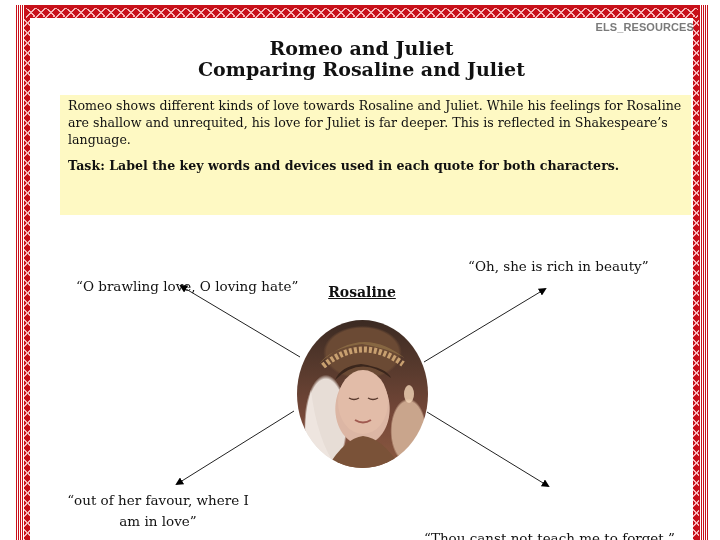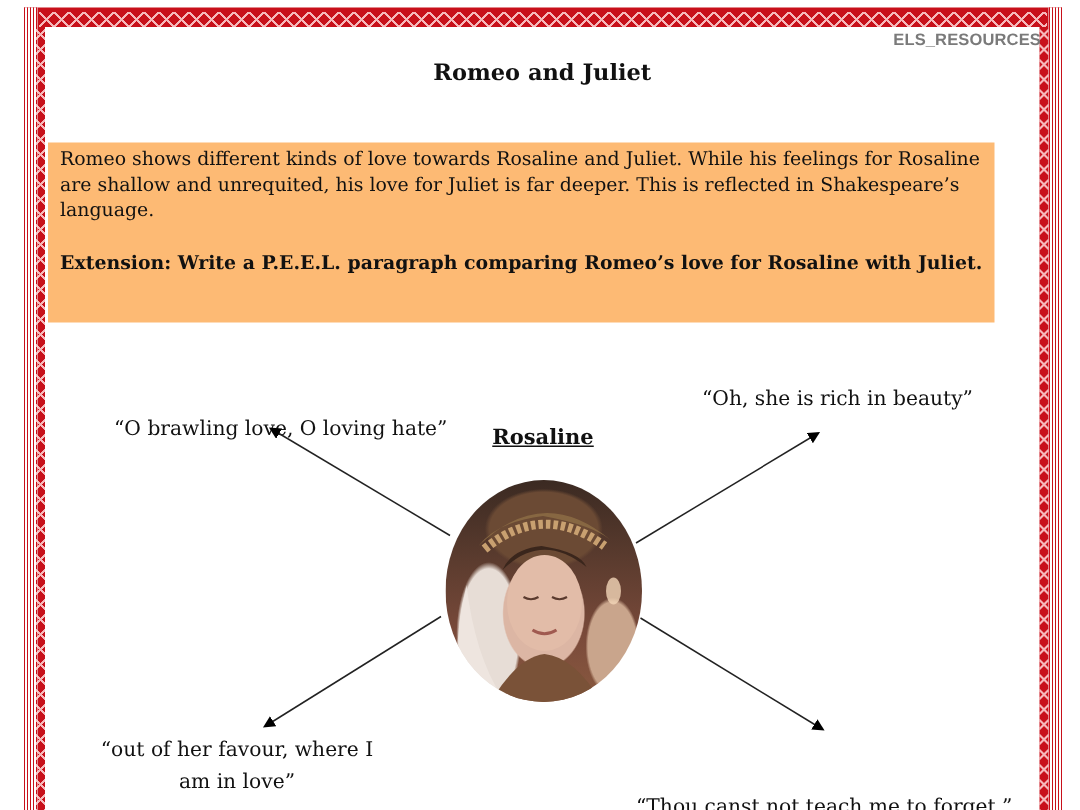--- a/index.html
+++ b/index.html
@@ -43,25 +43,25 @@
   }
 
   
   .watermark {
     position: absolute; right: 26px; top: 21px;
     font-family: "Liberation Sans", "DejaVu Sans", sans-serif;
     font-size: 11px; font-weight: bold; color: #7a7a7a; letter-spacing: .1px;
   }
   .title-block {
     position: absolute; left: 30px; width: 663px; top: 38px;
-    text-align: center; font-weight: bold; font-size: 15px; line-height: 21px;
+    text-align: center; font-weight: bold; font-size: 19px; line-height: 21px;
   }
   .intro-box {
-    position: absolute; left: 32px; top: 95px; width: 631px; height: 120px;
-    background: #fdba74; box-sizing: border-box; padding: 2px 0 0 8px;
+    position: absolute; left: 60px; top: 95px; width: 631px; height: 120px;
+    background: #fef9c3; box-sizing: border-box; padding: 2px 0 0 8px;
     font-size: 12.6px; line-height: 17px;
   }
   .intro-box p { margin: 0; }
   .intro-box .gap { height: 9px; }
   .intro-box .task { font-weight: bold; }
 
   .quote {
     position: absolute; font-size: 13.5px; line-height: 21px; text-align: center;
     white-space: nowrap;
   }
@@ -96,27 +96,28 @@
 <div class="border-stripes-right"></div>
 <div class="zigzag-top"></div>
 <div class="zigzag-left"></div>
 <div class="zigzag-right"></div>
 <div class="page-inner"></div>
 
 <div class="watermark">ELS_RESOURCES</div>
 
 <div class="title-block">
   <div>Romeo and Juliet</div>
+  <div>Comparing Rosaline and Juliet</div>
 </div>
 
 <div class="intro-box">
   <p>Romeo shows different kinds of love towards Rosaline and Juliet. While his feelings for Rosaline are shallow and unrequited, his love for Juliet is far deeper. This is reflected in Shakespeare’s language.</p>
   <div class="gap"></div>
+  <p class="task">Task: Label the key words and devices used in each quote for both characters.</p>
   <div class="gap"></div>
-  <p class="task">Extension: Write a P.E.E.L. paragraph comparing Romeo’s love for Rosaline with Juliet.</p>
 </div>
 
 <div class="quote q-tl">“O brawling love, O loving hate”</div>
 <div class="quote q-tr">“Oh, she is rich in beauty”</div>
 <div class="quote q-bl">“out of her favour, where I am in love”</div>
 <div class="quote q-br">“Thou canst not teach me to forget.”</div>
 
 <div class="center-label">Rosaline</div>
 
 <div class="portrait">

